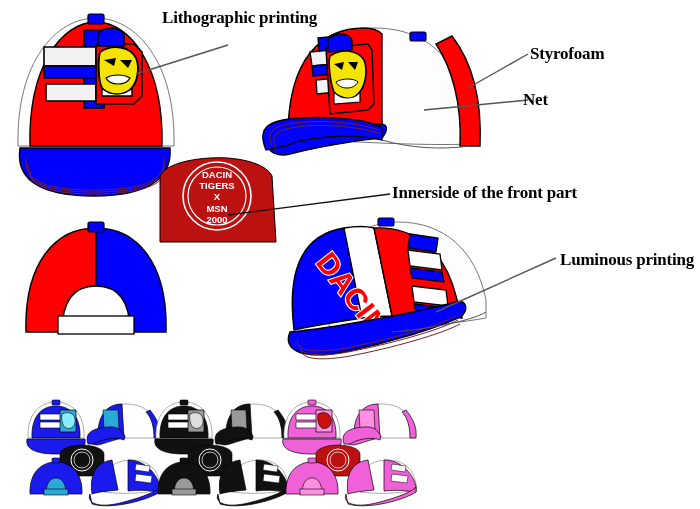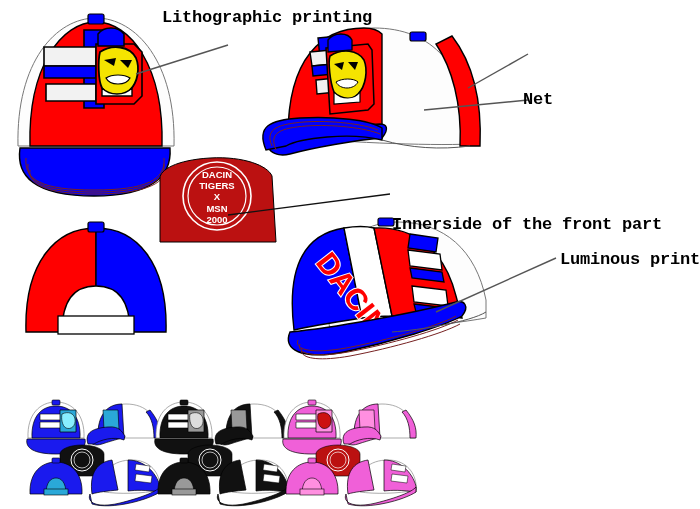--- a/index.html
+++ b/index.html
@@ -6,32 +6,32 @@
   body{
     width:700px;height:509px;
     background:#ffffff;
     font-family:"Liberation Sans", sans-serif;
     overflow:hidden;
     position:relative;
   }
   #stage{position:absolute;left:0;top:0;width:700px;height:509px;}
   .callout-label{
     position:absolute;
-    font-family:Liberation Mono, monospace;
+    font-family:Liberation Serif, serif;
     font-weight:bold;
     color:#000000;
     font-size:17px;
     line-height:19px;
     white-space:pre;
     letter-spacing:-0.2px;
   }
   #lbl-litho{left:162px;top:8px;}
   #lbl-styro{left:530px;top:44px;}
   #lbl-net{left:523px;top:90px;}
-  #lbl-inner{left:392px;top:183px;margin-top:32px;}
+  #lbl-inner{left:392px;top:183px;}
   #lbl-lumin{left:560px;top:250px;}
   svg{display:block;}
 </style>
 </head>
 <body>
 
 <div id="stage">
 
 <svg width="700" height="509" viewBox="0 0 700 509">
   <defs>
@@ -164,20 +164,21 @@
   <g stroke="#555555" stroke-width="1.4" fill="none">
     <line x1="136" y1="74" x2="228" y2="45"></line>
     <line x1="468" y1="88" x2="528" y2="54"></line>
     <line x1="424" y1="110" x2="528" y2="100"></line>
     <line x1="228" y1="215" x2="390" y2="194" stroke="#111111"></line>
     <line x1="436" y1="312" x2="556" y2="258"></line>
   </g>
 </svg>
 
 <div class="callout-label" id="lbl-litho">Lithographic printing</div>
+<div class="callout-label" id="lbl-styro">Styrofoam</div>
 <div class="callout-label" id="lbl-net">Net</div>
 <div class="callout-label" id="lbl-inner">Innerside of the front part</div>
 <div class="callout-label" id="lbl-lumin">Luminous printing</div>
 
 <svg width="700" height="120" viewBox="0 0 700 120" style="position:absolute;left:0;top:392px;">
   <g id="thumbs">
         <g transform="translate(12,0)">
           <g transform="translate(14,8)">
             <path d="M2,38 C1,14 14,2 30,2 C46,2 59,14 58,38 Z" fill="#ffffff" stroke="#888" stroke-width="0.7"></path>
             <path d="M6,38 C5,16 16,6 30,6 C44,6 55,16 54,38 Z" fill="#1a1aee" stroke="#000" stroke-width="0.7"></path>

